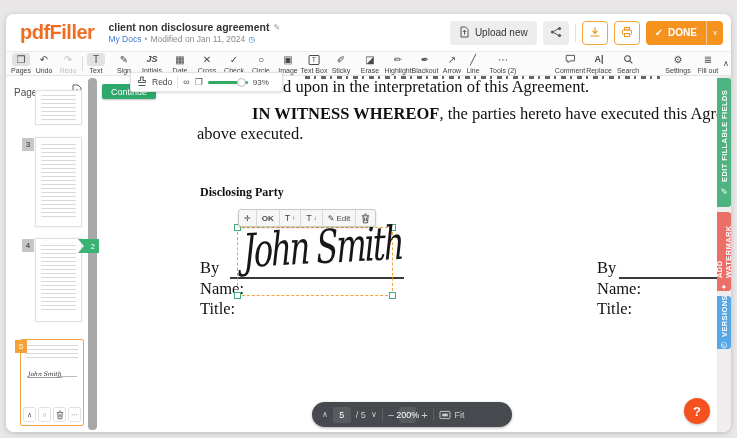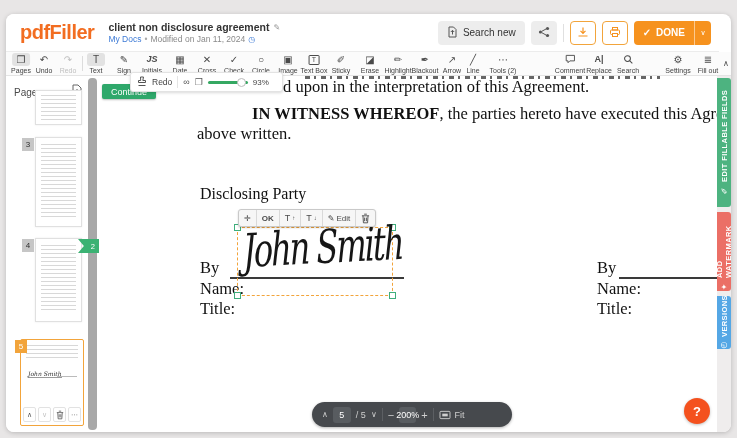--- a/index.html
+++ b/index.html
@@ -3,21 +3,21 @@
 <meta charset="utf-8">
 <style>
   * { margin:0; padding:0; box-sizing:border-box; }
   html,body { width:737px; height:438px; }
   body { background:#e8e6e6; font-family:"Liberation Sans",sans-serif; position:relative; overflow:hidden; }
 
   .window { position:absolute; left:6px; top:14px; width:725px; height:418px; background:#fff;
             border-radius:8px; box-shadow:0 1px 5px rgba(0,0,0,.2); overflow:hidden; }
 
   
-  .hdr { position:absolute; top:0; left:0; right:12px; height:38px; background:#fff;
+  .hdr { position:absolute; top:0; left:0; right:0; height:38px; background:#fff;
          border-bottom:1px solid #ececec; display:flex; align-items:center; padding:16px 8px; z-index:9; }
   .logo { font-size:20px; font-weight:800; color:#f26d21; letter-spacing:-.5px; margin:0 14px 0 6px; }
   .titleblock { display:flex; flex-direction:column; gap:1px; }
   .doc-title-row { display:flex; align-items:center; gap:4px; }
   .doc-title { font-size:10.5px; font-weight:bold; color:#333; }
   .edit-ic { font-size:8px; color:#999; }
   .doc-sub { display:flex; align-items:center; gap:3px; font-size:8.5px; }
   .mydocs { color:#3e7bd6; }
   .dot { color:#aaa; }
   .modified { color:#8a8a8a; }
@@ -94,21 +94,21 @@
 
   
   .doc { position:absolute; left:91px; top:62px; right:14px; bottom:0; background:#fff; overflow:hidden;
          font-family:"Liberation Serif",serif; color:#111; z-index:0; }
   .cutline { position:absolute; left:208px; top:0; width:355px; height:3px; opacity:.75;
              background:repeating-linear-gradient(90deg,#333 0 5px,transparent 5px 9px,#333 9px 11px,transparent 11px 16px); }
   .l1 { position:absolute; left:186px; top:1px; font-size:16.5px; white-space:nowrap; }
   .para { position:absolute; left:103px; top:28px; font-size:16.5px; line-height:20px; white-space:nowrap; }
   .para .ind { display:inline-block; width:52px; }
   .para2 { position:absolute; left:100px; top:48px; font-size:16.5px; }
-  .heading { position:absolute; left:103px; top:109px; font-size:16px; font-weight:normal;text-align:center; }
+  .heading { position:absolute; left:103px; top:109px; font-size:12px; font-weight:bold;text-align:center; }
   .sigbar { position:absolute; left:141px; top:133px; height:18px; display:flex; background:#f6f6f6;
             border:1px solid #c9c9c9; border-radius:3px; box-shadow:0 1px 2px rgba(0,0,0,.18);
             font-family:"Liberation Sans",sans-serif; z-index:5; }
   .sigbtn { display:flex; align-items:center; justify-content:center; gap:2px; padding:0 5px;
             border-right:1px solid #d9d9d9; font-size:8px; color:#4a4a4a; cursor:pointer; }
   .sigbtn:last-child { border-right:none; }
   .selbox { position:absolute; left:140px; top:151px; width:156px; height:69px;
             border:1.5px dashed #f2a43b; z-index:2; }
   .hdl { position:absolute; width:7px; height:7px; background:#fff; border:1.5px solid #3fae7c; }
   .hdl.tl { left:-4px; top:-4px; } .hdl.tr { right:-4px; top:-4px; }
@@ -165,21 +165,21 @@
         <span class="modified">Modified on Jan 11, 2024</span>
         <span class="clock">◷</span>
       </div>
     </div>
     <div class="hdr-actions">
       <button class="btn">
         <span><svg width="11" height="12" viewBox="0 0 11 12">
               <path d="M2 1h4.5L9 3.5V11H2z" fill="none" stroke="#555" stroke-width="1"></path>
               <path d="M5.5 8.5V4.5M3.8 6 5.5 4.3 7.2 6" fill="none" stroke="#555" stroke-width="1"></path>
             </svg></span>
-        <span>Search new</span>
+        <span>Upload new</span>
       </button>
       <button class="btn sq">
         <span><svg width="12" height="12" viewBox="0 0 12 12">
               <circle cx="9.5" cy="2.5" r="1.6" fill="#555"></circle>
               <circle cx="2.5" cy="6" r="1.6" fill="#555"></circle>
               <circle cx="9.5" cy="9.5" r="1.6" fill="#555"></circle>
               <path d="M4 5.2 8 3M4 6.8 8 9" stroke="#555" fill="none"></path>
             </svg></span>
       </button>
       <span class="vdiv"></span>
@@ -373,21 +373,21 @@
         <span class="pcbtn">⋯</span>
       </div>
     </div>
   </aside>
   <div class="sb-scroll"></div>
 
   <main class="doc">
     <div class="cutline"></div>
     <div class="l1">d upon in the interpretation of this Agreement.</div>
     <div class="para"><span class="ind"></span><b>IN WITNESS WHEREOF</b><span>, the parties hereto have executed this Agreemen</span></div>
-    <div class="para2">above written.</div>
+    <div class="para2">above executed.</div>
     <div class="heading">Disclosing Party</div>
 
     <div class="sigbar">
       <span class="sigbtn">
           <span>✛</span>
         </span>
       <span class="sigbtn" style="font-weight:bold;">OK</span>
       <span class="sigbtn">
           <span style="font-size:9px;">T</span>
           <span style="font-size:6px;">↑</span>

